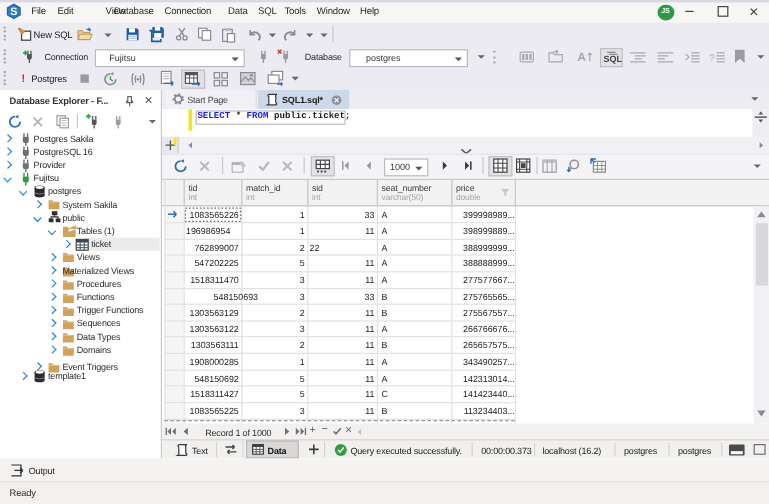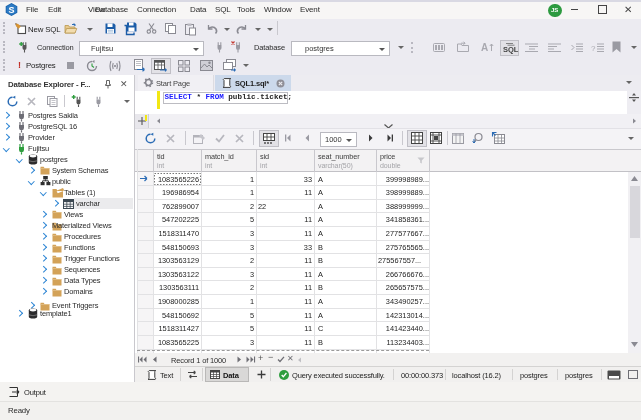--- a/index.html
+++ b/index.html
@@ -29,21 +29,21 @@
 </svg>
 <div class="t" style="left:26px;top:5px;font-size:8px">File</div>
 <div class="t" style="left:48px;top:5px;font-size:8px">Edit</div>
 <div class="t" style="left:88px;top:5px;font-size:8px">View</div>
 <div class="t" style="left:95px;top:5px;font-size:8px">Database</div>
 <div class="t" style="left:137px;top:5px;font-size:8px">Connection</div>
 <div class="t" style="left:190px;top:5px;font-size:8px">Data</div>
 <div class="t" style="left:215px;top:5px;font-size:8px">SQL</div>
 <div class="t" style="left:237px;top:5px;font-size:8px">Tools</div>
 <div class="t" style="left:264px;top:5px;font-size:8px">Window</div>
-<div class="t" style="left:300px;top:5px;font-size:8px">Event</div>
+<div class="t" style="left:300px;top:5px;font-size:8px">Help</div>
 
 <div class="a" style="left:548px;top:3.5px;width:13.5px;height:13.5px;border-radius:50%;background:#2c9a3f"></div>
 <div class="a" style="left:551px;top:7px;font-size:6px;color:#ffffff;font-weight:bold;letter-spacing:-0.2px">JS</div>
 <div class="a" style="left:570.5px;top:9px;width:7px;height:1.2px;background:#444"></div>
 <div class="a" style="left:598px;top:5px;width:7px;height:7px;border:1px solid #444"></div>
 <div class="a" style="left:624px;top:4px;font-size:10px;color:#444;font-family:'Liberation Sans'">✕</div>
 
 <div class="a" style="left:0;top:19px;width:641px;height:56px;background:#ecebf1"></div>
 <div class="grip" style="left:3px;top:22px;height:12px">
     <i></i>
@@ -323,21 +323,21 @@
       <span class="tlbl" style="left:40px">postgres</span>
     </div>
     <div class="trow" style="top:164.85px">
       <span class="tar tarc" style="left:28.5px"></span>
       <span style="position:absolute;left:40px;top:0">
         <svg width="10" height="9" viewBox="0 0 10 9" style="left:0;top:1.5px">
           <path d="M0.5 0.8 L3.7 0.8 L4.6 2.2 L9.5 2.2 L9.5 8.4 L0.5 8.4 Z" fill="#d3a258"></path>
           <path d="M0.5 2.5 L9.5 2.5" stroke="#e2bf89" stroke-width="0.8"></path>
         </svg>
       </span>
-      <span class="tlbl" style="left:52px">System Schemas</span>
+      <span class="tlbl" style="left:52px">System Sakila</span>
     </div>
     <div class="trow" style="top:175.88px">
       <span class="tar tare" style="left:28.5px"></span>
       <span style="position:absolute;left:40px;top:0">
         <svg width="11" height="10" viewBox="0 0 11 10" style="left:0;top:0px">
           <rect x="3.2" y="0" width="4.6" height="3.4" fill="#2e2e2e"></rect>
           <rect x="0.6" y="6" width="4" height="3.2" fill="#2e2e2e"></rect>
           <rect x="6.4" y="6" width="4" height="3.2" fill="#2e2e2e"></rect>
           <path d="M5.5 3.4 L5.5 4.8 M2.6 6 L2.6 4.8 L8.4 4.8 L8.4 6" stroke="#2e2e2e" fill="none" stroke-width="1"></path>
         </svg>
@@ -357,21 +357,21 @@
     </div>
     <div class="trow" style="top:197.94px">
       <span class="tar tarc" style="left:52.5px"></span>
       <span style="position:absolute;left:63px;top:0">
         <svg width="11" height="10" viewBox="0 0 11 10" style="left:0;top:1px">
           <rect x="0.5" y="0.5" width="10" height="9" fill="#fff" stroke="#3c4852"></rect>
           <rect x="0.5" y="0.5" width="10" height="2.6" fill="#3c4852"></rect>
           <path d="M3.8 3 L3.8 9.5 M7.2 3 L7.2 9.5 M0.5 5.2 L10.5 5.2 M0.5 7.4 L10.5 7.4" stroke="#3c4852" stroke-width="0.8"></path>
         </svg>
       </span>
-      <span class="tlbl" style="left:76px">varchar</span>
+      <span class="tlbl" style="left:76px">ticket</span>
     </div>
     <div class="trow" style="top:208.97px">
       <span class="tar tarc" style="left:40.5px"></span>
       <span style="position:absolute;left:52px;top:0">
         <svg width="10" height="9" viewBox="0 0 10 9" style="left:0;top:1.5px">
           <path d="M0.5 0.8 L3.7 0.8 L4.6 2.2 L9.5 2.2 L9.5 8.4 L0.5 8.4 Z" fill="#d3a258"></path>
           <path d="M0.5 2.5 L9.5 2.5" stroke="#e2bf89" stroke-width="0.8"></path>
         </svg>
       </span>
       <span class="tlbl" style="left:64px">Views</span>
@@ -629,50 +629,50 @@
     <div class="a" style="left:380px;top:152px;font-size:7.3px;color:#3c3c3c;letter-spacing:-0.1px">price</div>
     <div class="a" style="left:380px;top:161.5px;font-size:7px;color:#a4a4a8;letter-spacing:-0.1px">double</div>
     <svg class="a" style="left:417px;top:157px" width="8" height="7" viewBox="0 0 8 7">
       <path d="M0.5 0.5 L7.5 0.5 L4.8 3.5 L4.8 6.5 L3.2 5.8 L3.2 3.5 Z" fill="#c7c7cb"></path>
     </svg>
     <div class="gcell" style="left:155px;top:174.50px;width:44px;text-align:right">1083565226</div>
     <div class="gcell" style="left:203px;top:174.50px;width:51px;text-align:right">1</div>
     <div class="gcell" style="left:258px;top:174.50px;width:54px;text-align:right">33</div>
     <div class="gcell" style="left:318px;top:174.50px">A</div>
     <div class="gcell" style="left:378px;top:174.50px;width:51px;text-align:right">399998989...</div>
-    <div class="gcell" style="left:155px;top:188.12px;width:44px;text-align:right">196986954</div>
+    <div class="gcell" style="left:155px;top:188.12px;width:44px;">196986954</div>
     <div class="gcell" style="left:203px;top:188.12px;width:51px;text-align:right">1</div>
     <div class="gcell" style="left:258px;top:188.12px;width:54px;text-align:right">11</div>
     <div class="gcell" style="left:318px;top:188.12px">A</div>
     <div class="gcell" style="left:378px;top:188.12px;width:51px;text-align:right">398999889...</div>
     <div class="gcell" style="left:155px;top:201.74px;width:44px;text-align:right">762899007</div>
     <div class="gcell" style="left:203px;top:201.74px;width:51px;text-align:right">2</div>
     <div class="gcell" style="left:258px;top:201.74px;width:54px;">22</div>
     <div class="gcell" style="left:318px;top:201.74px">A</div>
     <div class="gcell" style="left:378px;top:201.74px;width:51px;text-align:right">388999999...</div>
     <div class="gcell" style="left:155px;top:215.36px;width:44px;text-align:right">547202225</div>
     <div class="gcell" style="left:203px;top:215.36px;width:51px;text-align:right">5</div>
     <div class="gcell" style="left:258px;top:215.36px;width:54px;text-align:right">11</div>
     <div class="gcell" style="left:318px;top:215.36px">A</div>
-    <div class="gcell" style="left:378px;top:215.36px;width:51px;text-align:right">341858361...</div>
+    <div class="gcell" style="left:378px;top:215.36px;width:51px;text-align:right">388888999...</div>
     <div class="gcell" style="left:155px;top:228.98px;width:44px;text-align:right">1518311470</div>
     <div class="gcell" style="left:203px;top:228.98px;width:51px;text-align:right">3</div>
     <div class="gcell" style="left:258px;top:228.98px;width:54px;text-align:right">11</div>
     <div class="gcell" style="left:318px;top:228.98px">A</div>
     <div class="gcell" style="left:378px;top:228.98px;width:51px;text-align:right">277577667...</div>
-    <div class="gcell" style="left:155px;top:242.60px;width:44px;text-align:right">548150693</div>
+    <div class="gcell" style="left:155px;top:242.60px;width:60px;text-align:right">548150693</div>
     <div class="gcell" style="left:203px;top:242.60px;width:51px;text-align:right">3</div>
     <div class="gcell" style="left:258px;top:242.60px;width:54px;text-align:right">33</div>
     <div class="gcell" style="left:318px;top:242.60px">B</div>
     <div class="gcell" style="left:378px;top:242.60px;width:51px;text-align:right">275765565...</div>
     <div class="gcell" style="left:155px;top:256.22px;width:44px;text-align:right">1303563129</div>
     <div class="gcell" style="left:203px;top:256.22px;width:51px;text-align:right">2</div>
     <div class="gcell" style="left:258px;top:256.22px;width:54px;text-align:right">11</div>
     <div class="gcell" style="left:318px;top:256.22px">B</div>
-    <div class="gcell" style="left:378px;top:256.22px;width:51px;">275567557...</div>
+    <div class="gcell" style="left:378px;top:256.22px;width:51px;text-align:right">275567557...</div>
     <div class="gcell" style="left:155px;top:269.84px;width:44px;text-align:right">1303563122</div>
     <div class="gcell" style="left:203px;top:269.84px;width:51px;text-align:right">3</div>
     <div class="gcell" style="left:258px;top:269.84px;width:54px;text-align:right">11</div>
     <div class="gcell" style="left:318px;top:269.84px">A</div>
     <div class="gcell" style="left:378px;top:269.84px;width:51px;text-align:right">266766676...</div>
     <div class="gcell" style="left:155px;top:283.46px;width:44px;text-align:right">1303563111</div>
     <div class="gcell" style="left:203px;top:283.46px;width:51px;text-align:right">2</div>
     <div class="gcell" style="left:258px;top:283.46px;width:54px;text-align:right">11</div>
     <div class="gcell" style="left:318px;top:283.46px">B</div>
     <div class="gcell" style="left:378px;top:283.46px;width:51px;text-align:right">265657575...</div>

